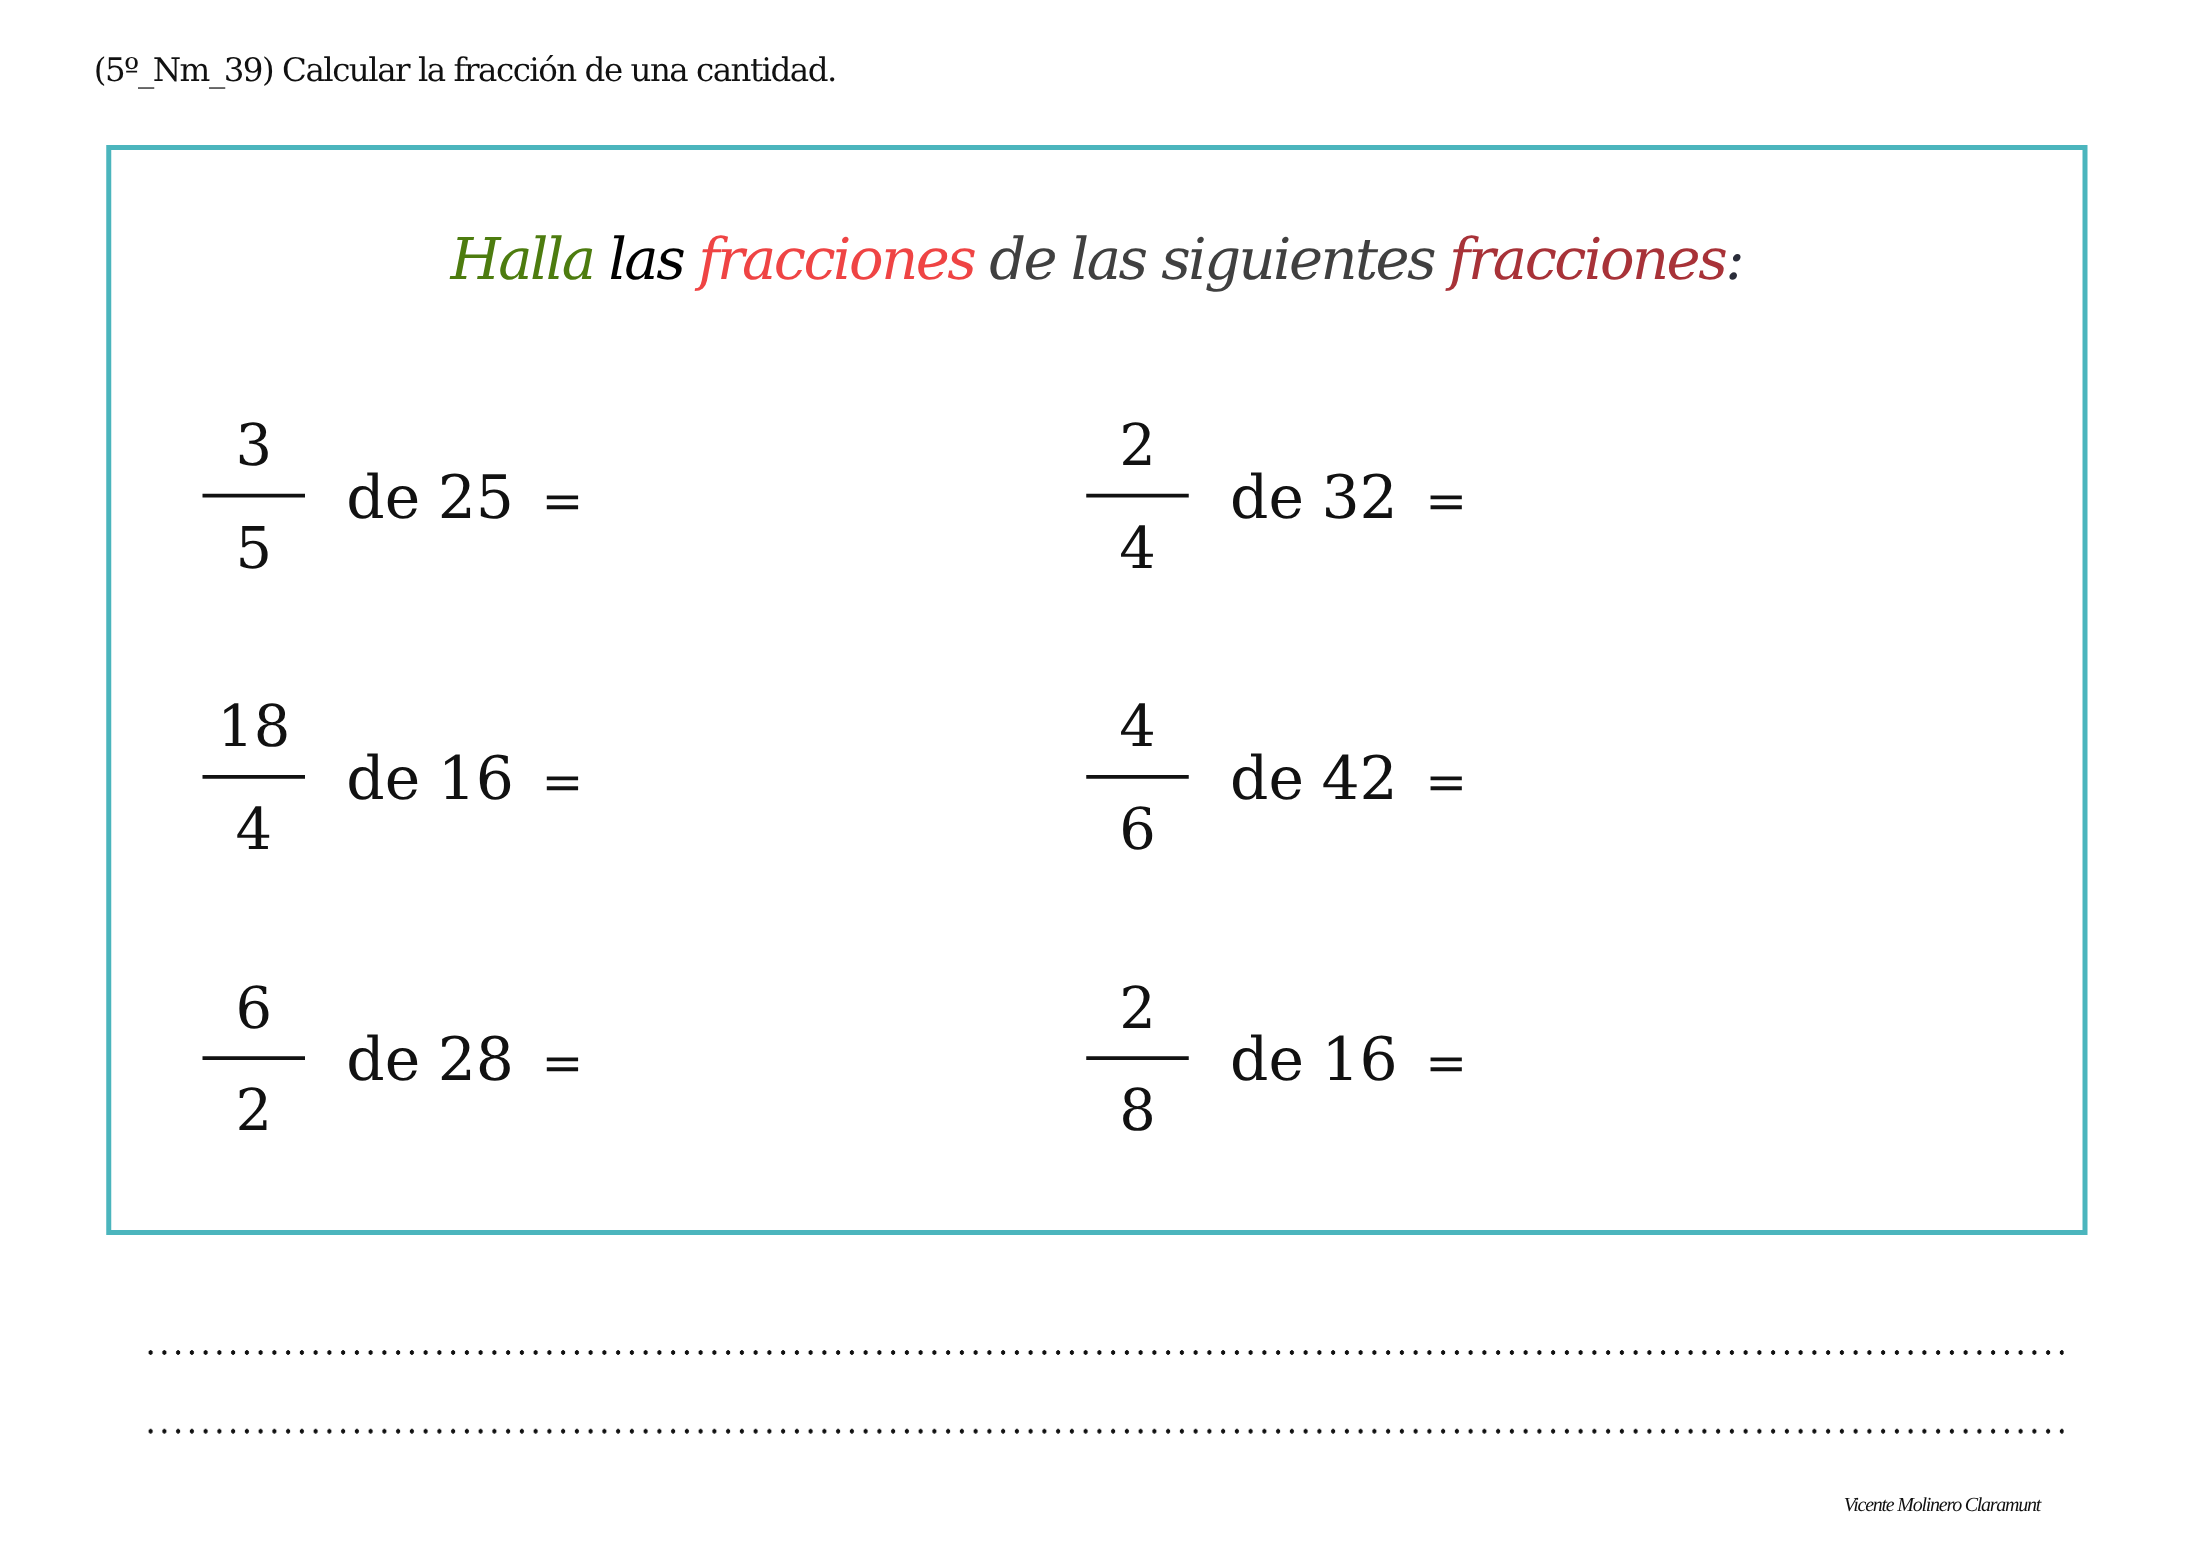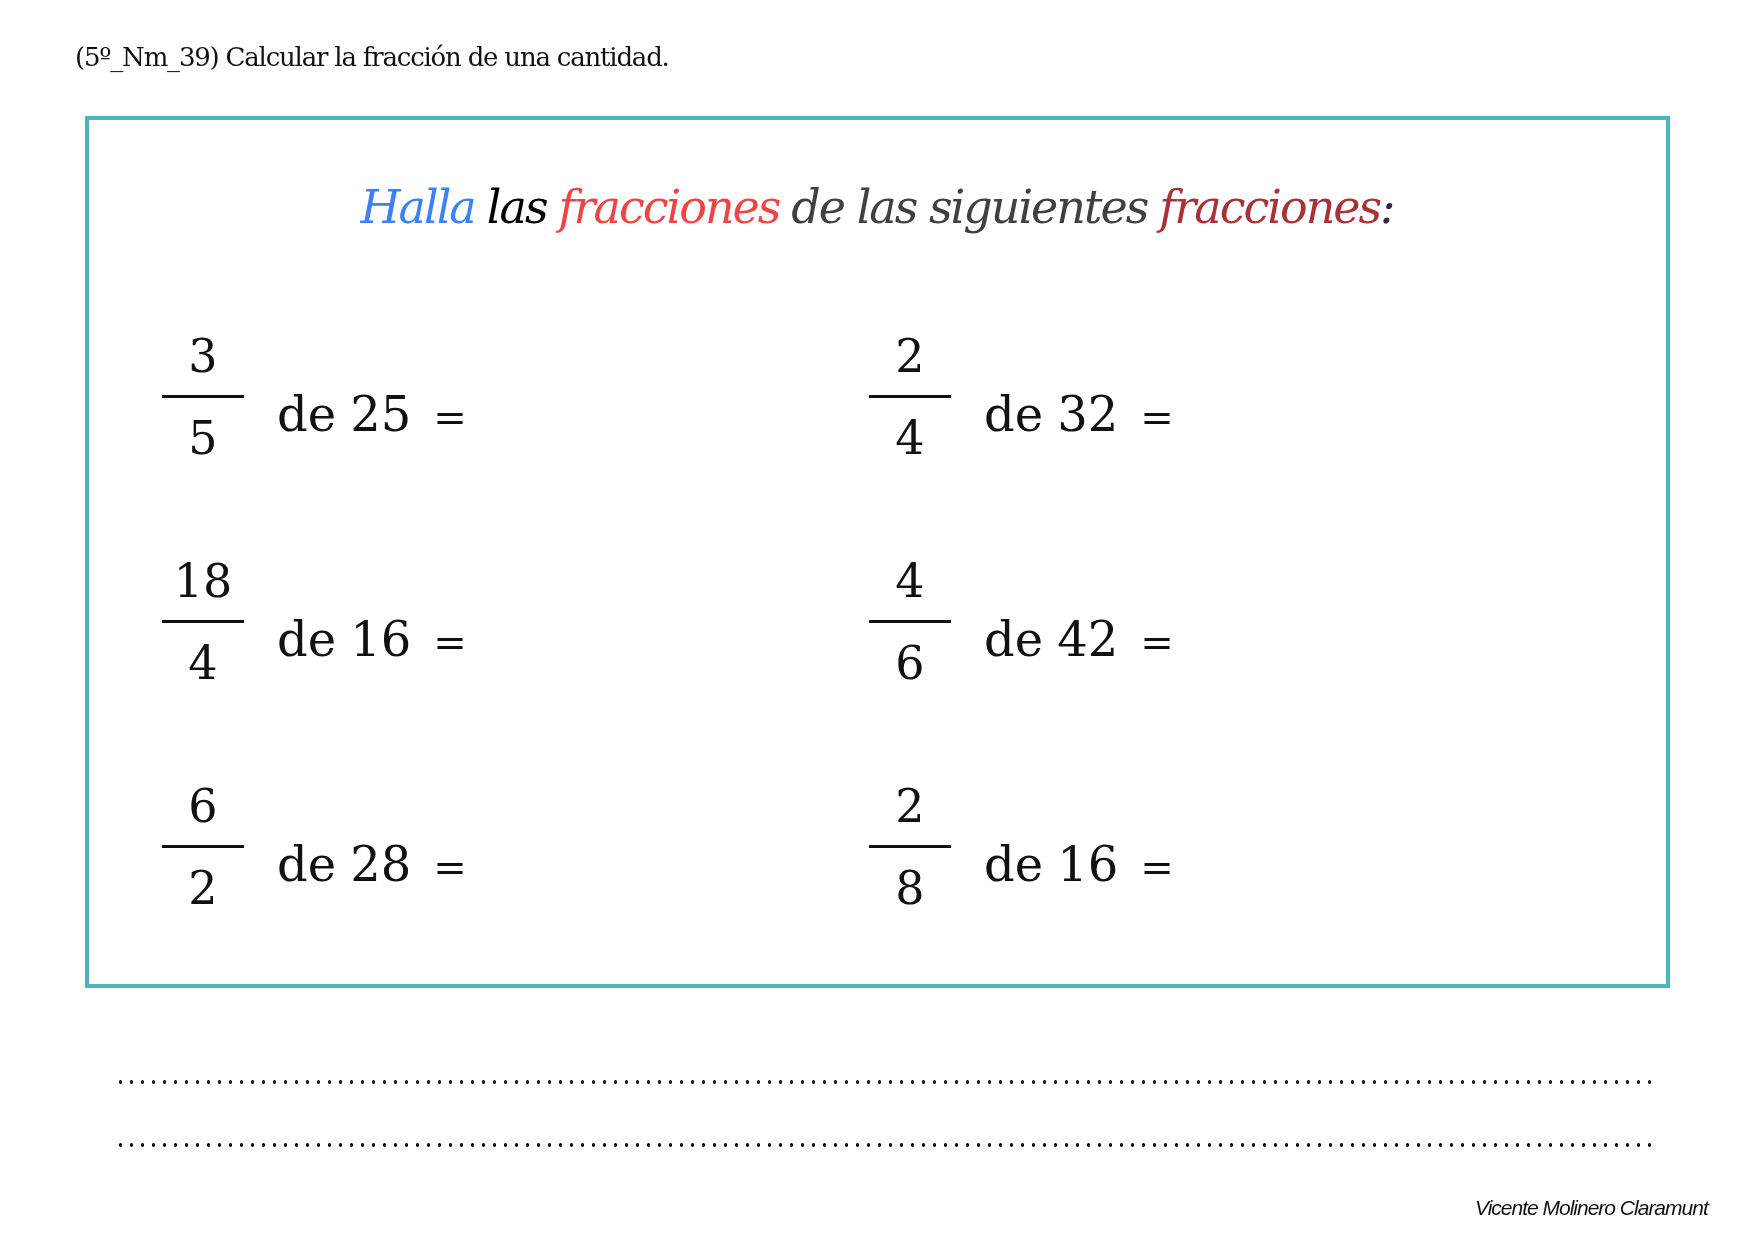--- a/index.html
+++ b/index.html
@@ -11,38 +11,38 @@
          border:4px solid #4bb5bd; box-sizing:content-box; }
   .heading { position:absolute; left:0; right:0; top:180px; text-align:center;
          font-size:46px; font-family:"DejaVu Serif", serif; font-style:italic; letter-spacing:-2px; }
   .heading span { margin:0 6px; }
   .exercise { position:absolute; height:150px; }
   .frac { position:absolute; left:0; top:0; width:82px; height:150px; }
   .num, .den { position:absolute; left:0; width:82px; text-align:center; font-size:46px; line-height:50px; }
   .num { top:8px; }
   .den { top:90px; }
   .bar { position:absolute; left:0; top:72px; width:82px; height:3px; background:#111; }
-  .expr { position:absolute; left:115px; top:50px; font-size:48px; line-height:50px; white-space:nowrap;margin-top:16px; }
+  .expr { position:absolute; left:115px; top:50px; font-size:48px; line-height:50px; white-space:nowrap; }
   .expr .de { margin-right:14px; }
   .expr .eq { margin-left:22px; font-size:40px; }
   .dots { position:absolute; left:115px; width:1536px; height:4px;
           background-image: radial-gradient(circle, #111 1.6px, transparent 2px);
           background-size:11px 4px; background-repeat:repeat-x; }
-  .author { position:absolute; left:1475px; top:1196px; font-size:21px; font-style:italic;
-            letter-spacing:-1px; font-family:Liberation Sans, sans-serif; color:#111; }
+  .author { position:absolute; left:1475px; top:1196px; font-size:16px; font-style:italic;
+            letter-spacing:-1px; font-family:Liberation Serif, serif; color:#111; }
 </style>
 </head>
 <body>
 
 <div class="header-title">(5º_Nm_39) Calcular la fracción de una cantidad.</div>
 
 <div class="box"></div>
 
 <div class="heading">
-  <span style="color:#3b82f6">Halla</span><span style="color:#000000">las</span><span style="color:#ef4444">fracciones</span><span style="color:#404040">de las siguientes</span><span style="color:#a83238; margin-right:0">fracciones</span><span style="color:#2b2d3a; margin-left:0">:</span>
+  <span style="color:#4d7c0f">Halla</span><span style="color:#000000">las</span><span style="color:#ef4444">fracciones</span><span style="color:#404040">de las siguientes</span><span style="color:#a83238; margin-right:0">fracciones</span><span style="color:#2b2d3a; margin-left:0">:</span>
 </div>
 
 <div class="exercise" style="left:162px; top:323px;">
   <div class="frac">
     <div class="num">3</div>
     <div class="bar"></div>
     <div class="den">5</div>
   </div>
   <div class="expr">
     <span class="de">de</span><span>25</span><span class="eq">=</span>

